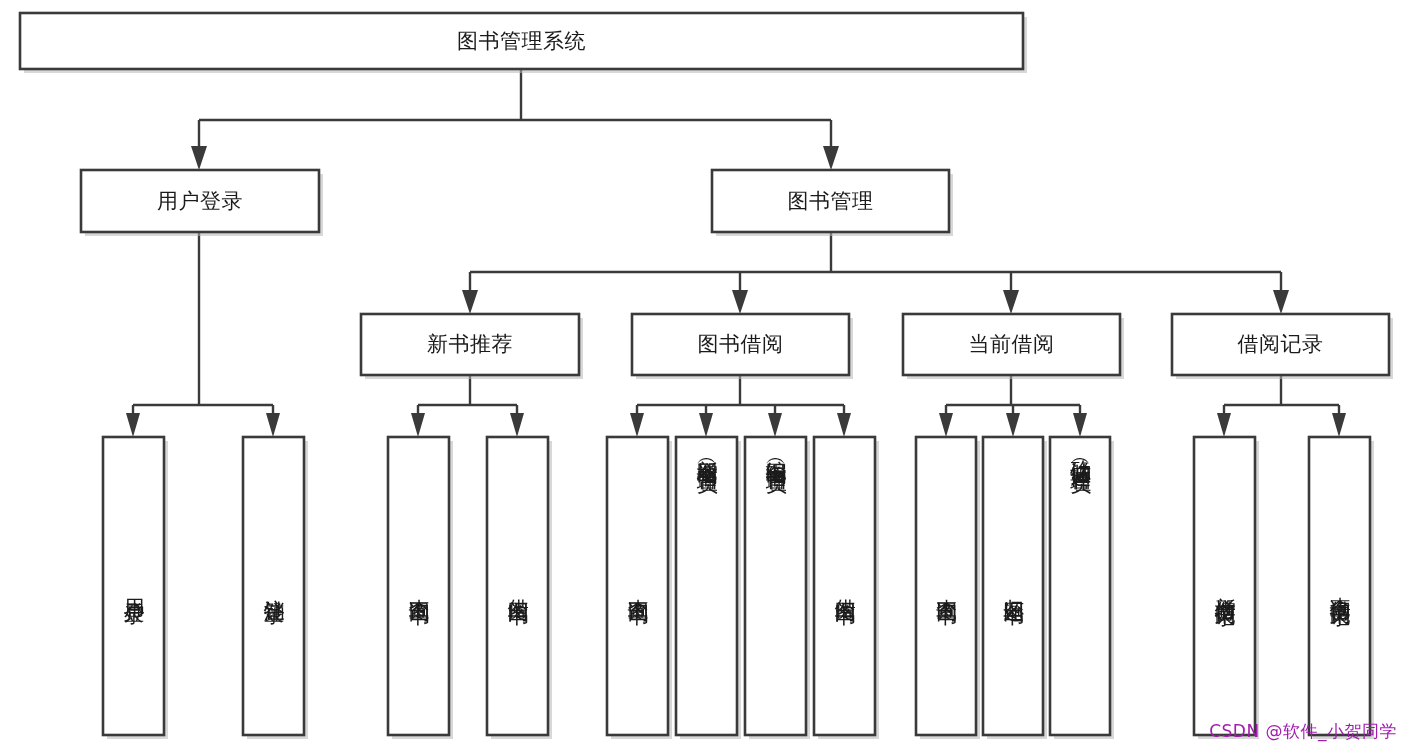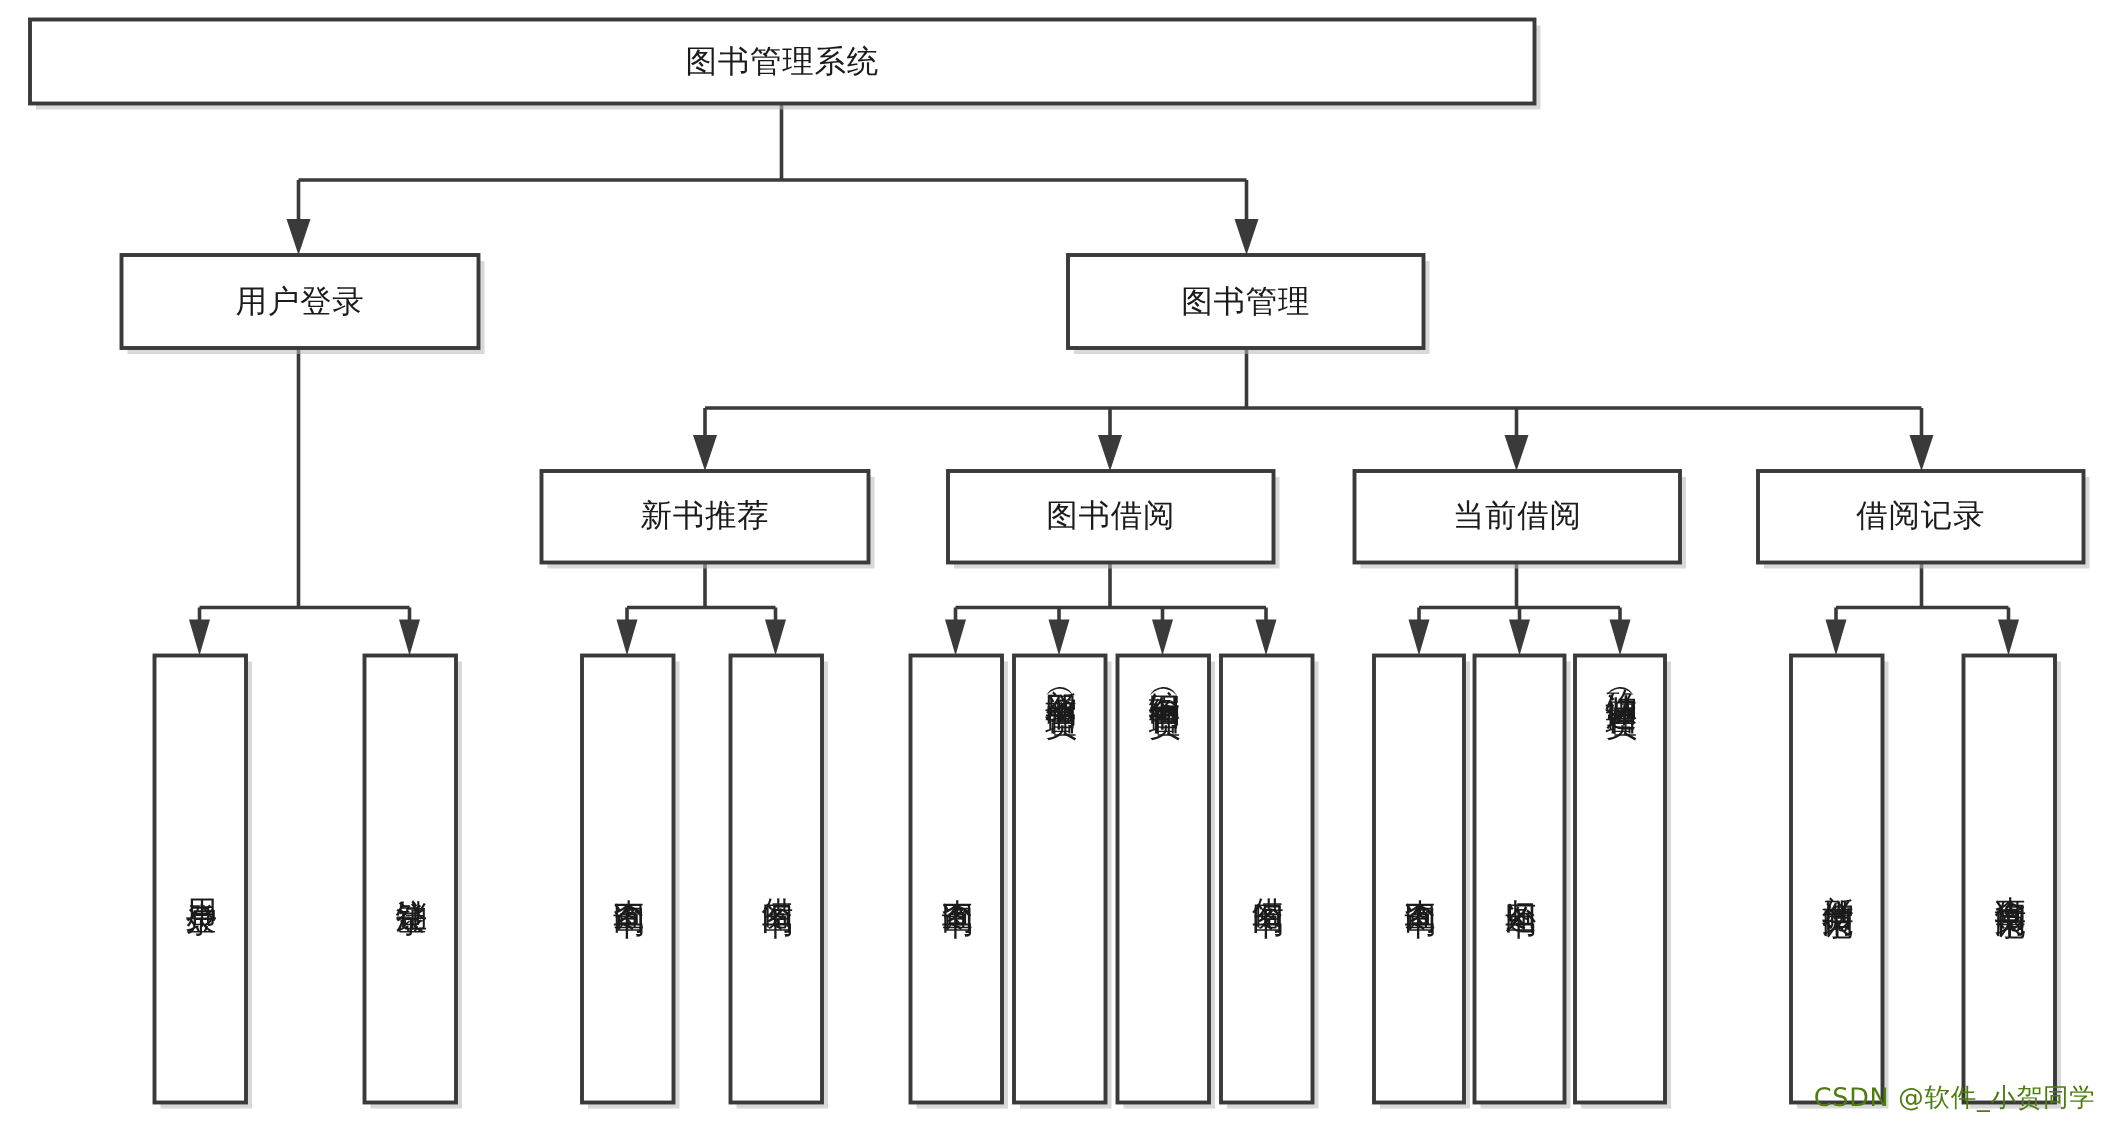--- a/index.html
+++ b/index.html
@@ -69,21 +69,21 @@
     letter-spacing: 2px;
     white-space: nowrap;
     text-align: center;
   }
   .watermark {
     position: absolute;
     right: 8px;
     bottom: 4px;
     font-family: "DejaVu Sans", "Liberation Sans", sans-serif;
     font-size: 17px;
-    color: #4d7c0f;
+    color: #a21caf;
     letter-spacing: 0.5px;
     white-space: nowrap;
   }
 </style>
 </head>
 <body>
 
 <div id="diagram-root">
 
   <svg class="diagram" viewBox="0 0 1405 747">

